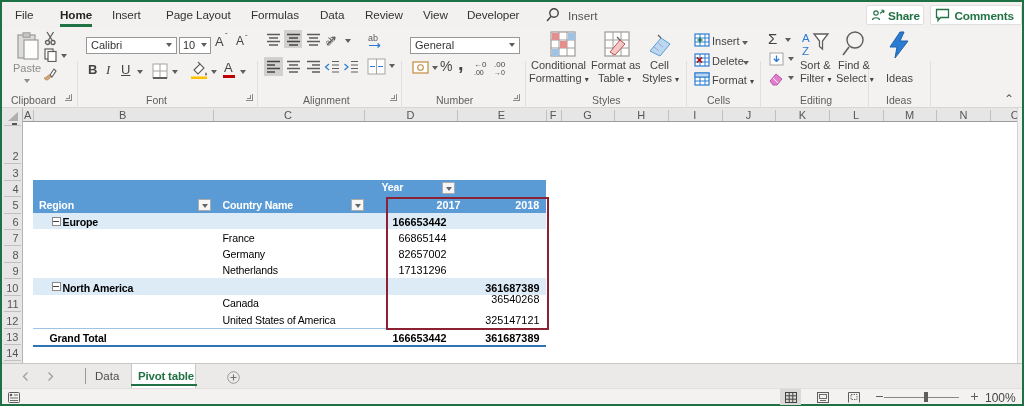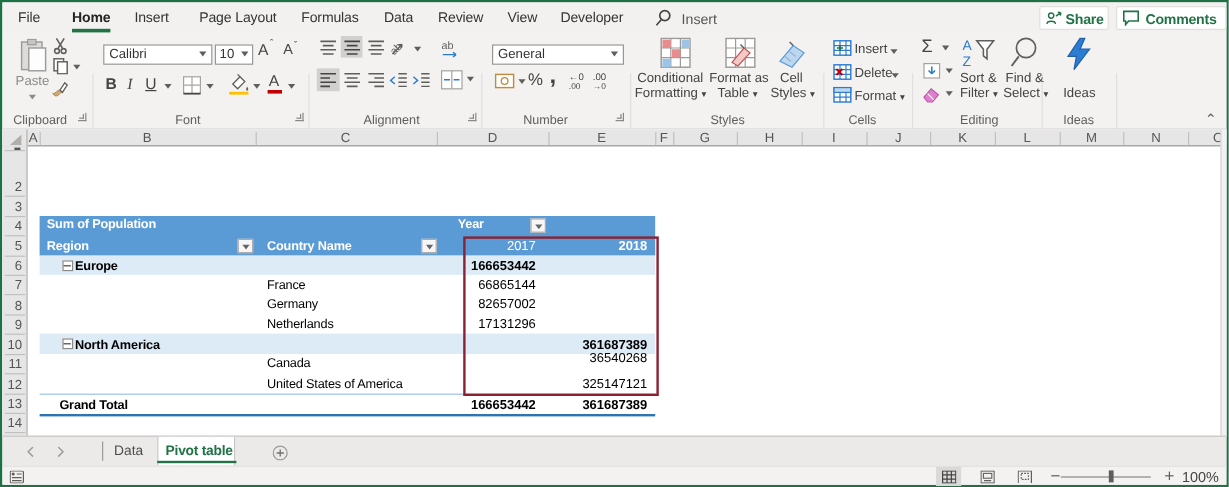--- a/index.html
+++ b/index.html
@@ -358,25 +358,24 @@
   <div class="abs" style="left:30.6px;top:71.7px;width:513.1px;height:33.4px;background:#5B9BD5;"></div>
 
   <div class="abs" style="left:30.6px;top:104.5px;width:513.1px;height:16.4px;background:#DDEBF7;"></div>
 
   <div class="abs" style="left:30.6px;top:170.2px;width:513.1px;height:16.5px;background:#DDEBF7;"></div>
 
   <div class="abs" style="left:30.6px;top:219.6px;width:513.1px;height:1px;background:#9DC3E6;"></div>
 
   <div class="abs" style="left:30.6px;top:236.8px;width:513.1px;height:2.4px;background:#2E74B5;"></div>
 
-  <span class="pv" style="left:37px;top:73.2px;width:200px;height:13px;line-height:13px;color:#fff;font-weight:bold;">Sum of Population</span>
   <span class="pv" style="left:379.4px;top:73.2px;color:#fff;font-weight:bold;height:13px;line-height:13px;">Year</span>
   <span class="pv" style="left:37px;top:90.5px;color:#fff;font-weight:bold;height:13px;line-height:13px;">Region</span>
   <span class="pv" style="left:220.5px;top:90.5px;color:#fff;font-weight:bold;height:13px;line-height:13px;">Country Name</span>
-  <span class="num" style="left:378px;top:90.5px;width:66.5px;color:#fff;font-weight:normal;height:13px;line-height:13px;">2017</span>
+  <span class="num" style="left:392px;top:90.5px;width:66.5px;color:#fff;font-weight:bold;height:13px;line-height:13px;">2017</span>
   <span class="num" style="left:470.9px;top:90.5px;width:66.5px;color:#fff;font-weight:bold;height:13px;line-height:13px;">2018</span>
 
   <div class="ddbtn" style="left:439.7px;top:74.3px;"></div>
   <div class="ddbtn" style="left:196px;top:91.3px;"></div>
   <div class="ddbtn" style="left:348.7px;top:91.3px;"></div>
 
   <div class="abs" style="left:49.5px;top:108.6px;width:9px;height:9px;background:#fff;border:1px solid #8a8a8a;"></div>
   <div class="abs" style="left:51px;top:112.6px;width:6px;height:1px;background:#444;"></div>
   <span class="pv" style="left:60.5px;top:108.2px;font-weight:bold;">Europe</span>
   <span class="num" style="left:378px;top:108.2px;width:66.5px;font-weight:bold;">166653442</span>

